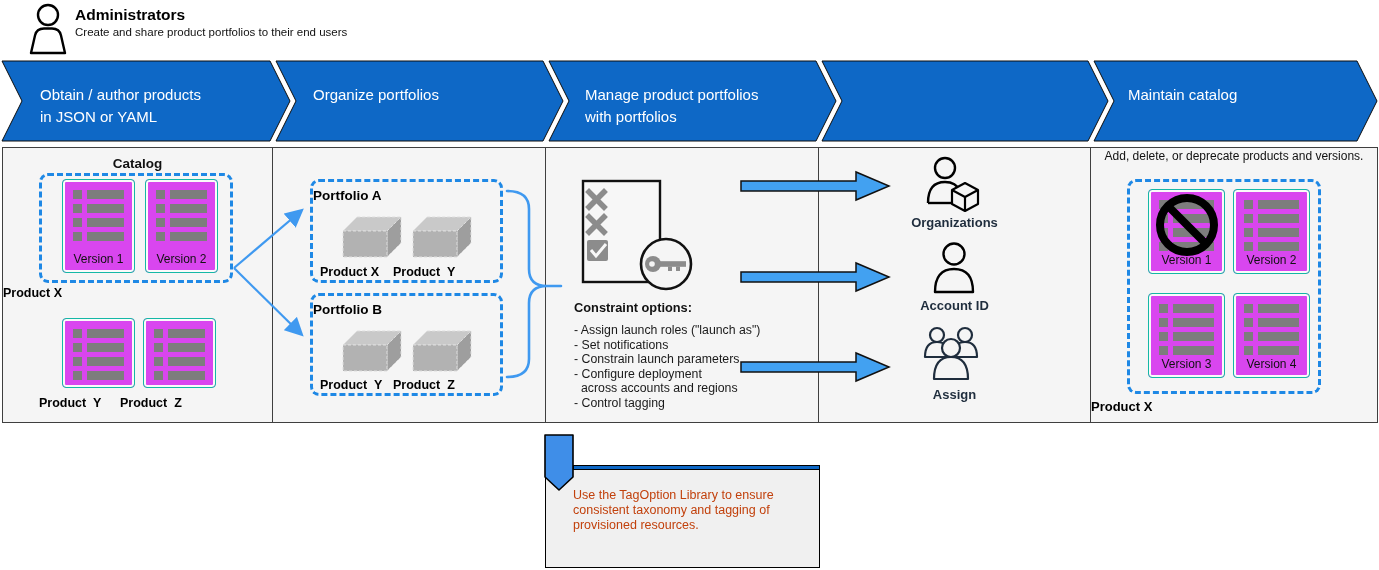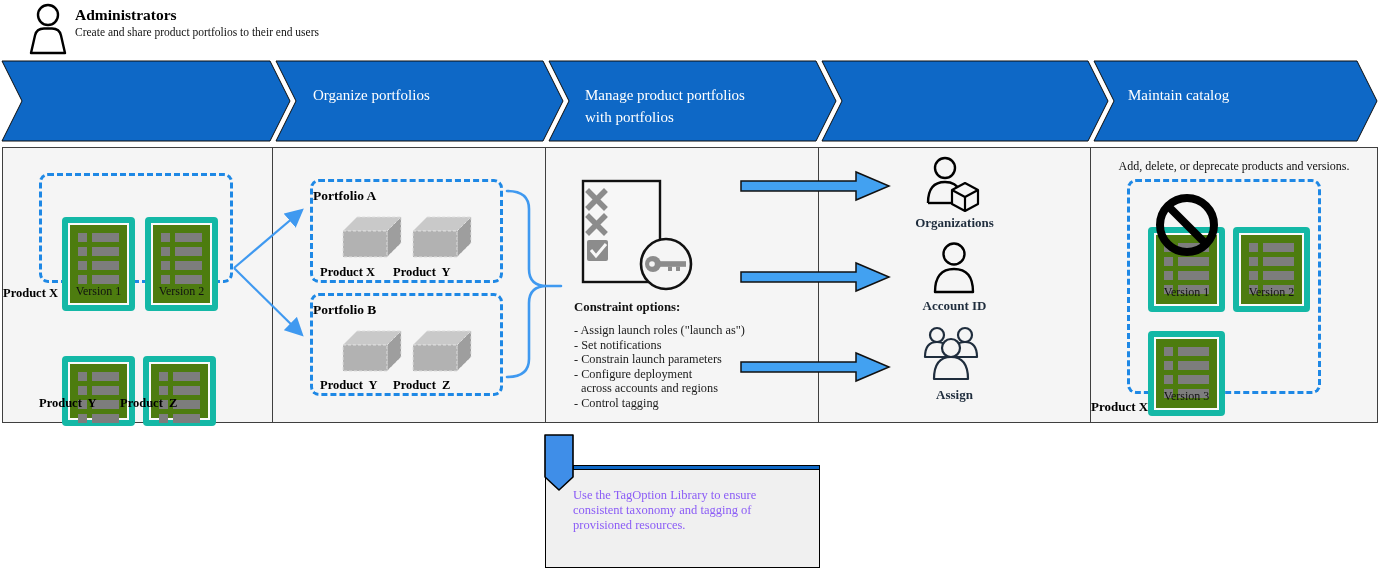--- a/index.html
+++ b/index.html
@@ -1,33 +1,33 @@
 <!DOCTYPE html>
 <html style="--chevron-blue: #0e68c6; --arrow-fill: #42a1f1; --dashed-blue: #1e88e5; --connector-blue: #3f99f0; --ribbon-blue: #3f8ee8; --label-navy: #1f2d3d; --icon-gray: #8c8c8c;"><head>
 <meta charset="utf-8">
 <style>
   html,body{margin:0;padding:0;background:#fff;}
   .stage{position:relative;width:1379px;height:570px;background:#fff;
-         font-family:Liberation Serif, serif;overflow:hidden;color:#111;}
+         font-family:Liberation Sans, sans-serif;overflow:hidden;color:#111;}
   .abs{position:absolute;}
 
   
   .step-label{position:absolute;top:84px;color:#fff;font-size:15px;line-height:22px;white-space:pre;}
 
   
   .panel{position:absolute;top:147px;height:276px;background:#f5f5f5;
          border:1px solid #3f3f3f;box-sizing:border-box;}
   .p-title{position:absolute;left:0;right:0;text-align:center;font-weight:bold;font-size:13.5px;}
 
   .dashed{position:absolute;border:3px dashed var(--dashed-blue,#1e88e5);
           border-radius:9px;box-sizing:border-box;}
 
   
-  .doc{position:absolute;background:#4d7c0f;border:6px solid #14b8a6;border-radius:4px;
-       box-sizing:border-box;box-shadow:inset 0 0 0 2px #fafafa;margin-top:38px;}
+  .doc{position:absolute;background:#d946ef;border:1px solid #14b8a6;border-radius:4px;
+       box-sizing:border-box;box-shadow:inset 0 0 0 2px #fafafa;}
   .doc-rows{position:absolute;left:10px;right:10px;top:10px;display:flex;flex-direction:column;gap:5px;}
   .doc-rows .r{display:flex;gap:5px;height:9px;}
   .doc-rows .sq{width:9px;background:#7d7d7d;}
   .doc-rows .bar{flex:1;background:#7d7d7d;}
   .doc-label{position:absolute;left:0;right:0;bottom:6px;text-align:center;font-size:12px;color:#111;}
 
   .bold-label{position:absolute;font-weight:bold;font-size:12.5px;white-space:pre;color:#000;}
   .note{position:absolute;font-size:12px;text-align:center;color:#111;}
 
   
@@ -42,21 +42,21 @@
   
   .admin-title{position:absolute;left:75px;top:6px;font-weight:bold;font-size:15.5px;color:#000;}
   .admin-sub{position:absolute;left:75px;top:26px;font-size:11.5px;color:#111;}
 
   
   .tag-header{position:absolute;left:573px;top:435px;width:247px;height:35px;box-sizing:border-box;
               border:1px solid #000;background:var(--chevron-blue,#0e68c6);color:#fff;
               font-size:15px;text-align:center;line-height:33px;margin-top:30px;}
   .tag-body{position:absolute;left:545px;top:469px;width:275px;height:99px;box-sizing:border-box;
             border:1px solid #000;background:#f0f0f0;}
-  .tag-body .line{position:absolute;left:27px;font-size:12.5px;color:#8b5cf6;white-space:pre;}
+  .tag-body .line{position:absolute;left:27px;font-size:12.5px;color:#c2410c;white-space:pre;}
 
   svg{display:block;}
 </style>
 </head>
 <body>
 
 <div class="stage">
 
   <svg class="abs" style="left:26px;top:3px" width="44" height="52" viewBox="0 0 44 52">
     <circle cx="22" cy="12" r="10" fill="#fff" stroke="#000" stroke-width="2.4"></circle>
@@ -65,25 +65,27 @@
   <div class="admin-title">Administrators</div>
   <div class="admin-sub">Create and share product portfolios to their end users</div>
 
   <svg class="abs" style="left:0;top:60px" width="1379" height="82" viewBox="0 0 1379 82">
     <polygon style="fill:var(--chevron-blue)" stroke="#0d0d0d" stroke-width="1" points="2,1 270,1 290,41 270,81 2,81 22,41"></polygon>
     <polygon style="fill:var(--chevron-blue)" stroke="#0d0d0d" stroke-width="1" points="276,1 543,1 563,41 543,81 276,81 296,41"></polygon>
     <polygon style="fill:var(--chevron-blue)" stroke="#0d0d0d" stroke-width="1" points="549,1 816,1 836,41 816,81 549,81 569,41"></polygon>
     <polygon style="fill:var(--chevron-blue)" stroke="#0d0d0d" stroke-width="1" points="822,1 1088,1 1108,41 1088,81 822,81 842,41"></polygon>
     <polygon style="fill:var(--chevron-blue)" stroke="#0d0d0d" stroke-width="1" points="1094,1 1357,1 1377,41 1357,81 1094,81 1114,41"></polygon>
   </svg>
+  <div class="step-label" style="left:40px"><div>Obtain / author products</div><div>in JSON or YAML</div></div>
   <div class="step-label" style="left:313px"><div>Organize portfolios</div><div></div></div>
   <div class="step-label" style="left:585px"><div>Manage product portfolios</div><div>with portfolios</div></div>
   <div class="step-label" style="left:1128px"><div>Maintain catalog</div><div></div></div>
 
   <div class="panel" style="left:2px;width:271px">
+    <div class="p-title" style="top:8px">Catalog</div>
     <div class="dashed" style="left:36px;top:25px;width:194px;height:110px"></div>
     <div class="doc" style="left:59px;top:31px;width:73px;height:94px">
       <div class="doc-rows">
           <div class="r">
             <span class="sq"></span>
             <span class="bar"></span>
           </div>
           <div class="r">
             <span class="sq"></span>
             <span class="bar"></span>
@@ -255,21 +257,21 @@
         <circle cx="45" cy="10" r="7"></circle>
         <path d="M33,32 Q33,17 45,17 Q57,17 57,32 Z"></path>
         <circle cx="31" cy="23" r="9"></circle>
         <path d="M14,54 Q14,32 31,32 Q48,32 48,54 Z"></path>
       </g>
     </svg>
     <div class="target-label" style="top:239px">Assign</div>
   </div>
 
   <div class="panel" style="left:1090px;width:288px">
-    <div class="note" style="left:0;right:0;top:11px">Add, delete, or deprecate products and versions.</div>
+    <div class="note" style="left:0;right:0;top:1px">Add, delete, or deprecate products and versions.</div>
     <div class="dashed" style="left:36px;top:31px;width:194px;height:215px"></div>
     <div class="doc" style="left:57px;top:41px;width:77px;height:85px">
       <div class="doc-rows">
           <div class="r">
             <span class="sq"></span>
             <span class="bar"></span>
           </div>
           <div class="r">
             <span class="sq"></span>
             <span class="bar"></span>
@@ -319,20 +321,41 @@
           <div class="r">
             <span class="sq"></span>
             <span class="bar"></span>
           </div>
           <div class="r">
             <span class="sq"></span>
             <span class="bar"></span>
           </div>
         </div>
       <div class="doc-label">Version 3</div>
+    </div>
+    <div class="doc" style="left:142px;top:145px;width:77px;height:85px">
+      <div class="doc-rows">
+          <div class="r">
+            <span class="sq"></span>
+            <span class="bar"></span>
+          </div>
+          <div class="r">
+            <span class="sq"></span>
+            <span class="bar"></span>
+          </div>
+          <div class="r">
+            <span class="sq"></span>
+            <span class="bar"></span>
+          </div>
+          <div class="r">
+            <span class="sq"></span>
+            <span class="bar"></span>
+          </div>
+        </div>
+      <div class="doc-label">Version 4</div>
     </div>
     <svg class="abs" style="left:61px;top:42px" width="70" height="70" viewBox="0 0 70 70">
       <circle cx="35" cy="35" r="27" fill="none" stroke="#000" stroke-width="8"></circle>
       <line x1="16" y1="16" x2="54" y2="54" stroke="#000" stroke-width="8"></line>
     </svg>
     <div class="bold-label" style="left:0;right:0;top:251px;font-size:13px">Product X</div>
   </div>
 
   <svg class="abs" style="left:0;top:0;pointer-events:none" width="1379" height="570" viewBox="0 0 1379 570">
     <defs>

